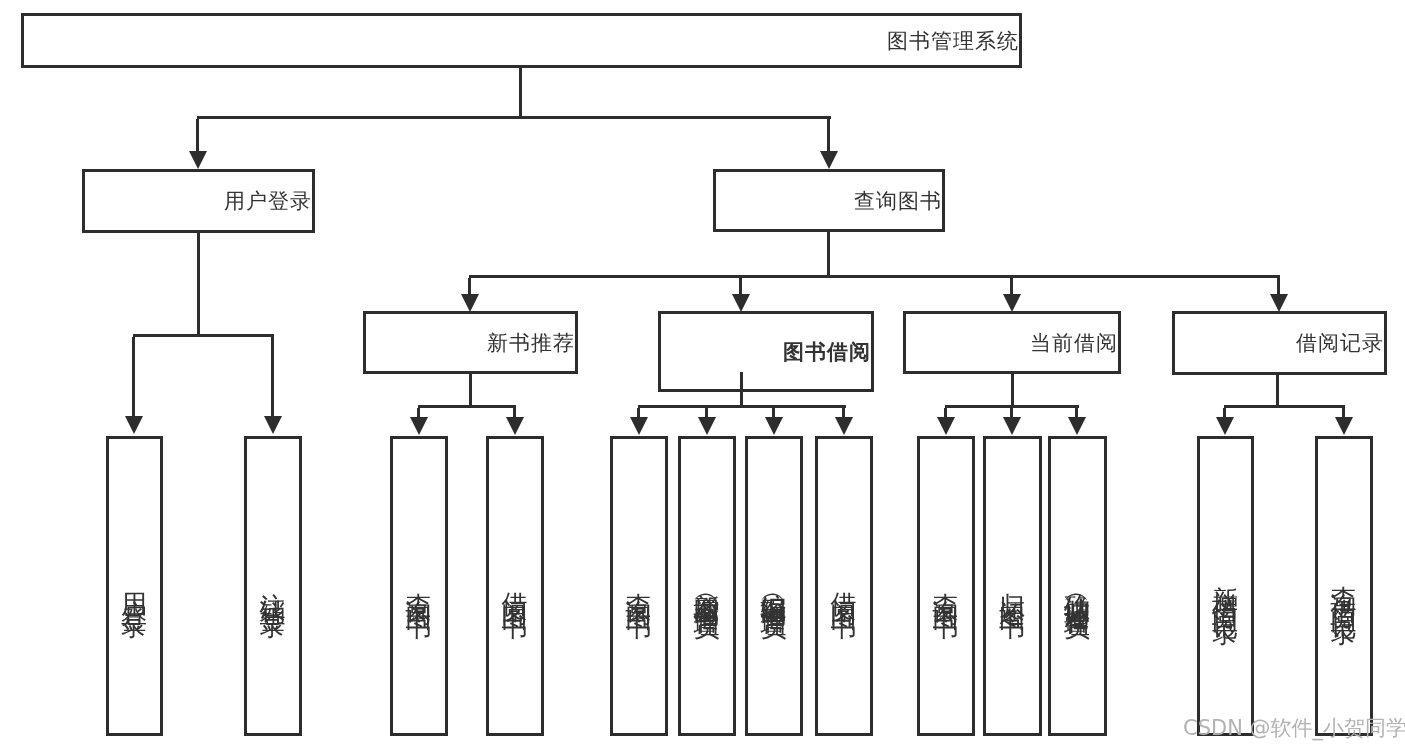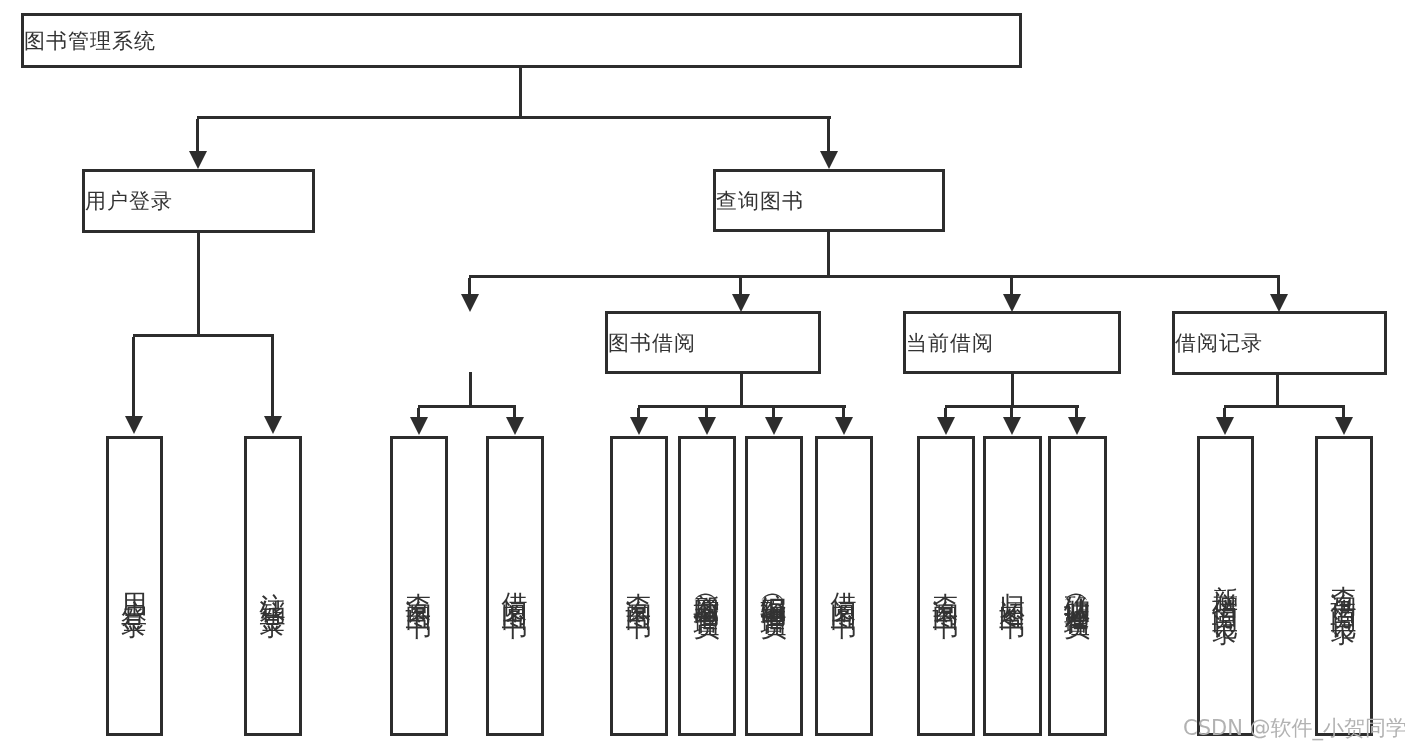--- a/index.html
+++ b/index.html
@@ -10,21 +10,21 @@
   }
   *{margin:0;padding:0;box-sizing:border-box;}
   html,body{background:var(--bg);}
   body{font-family:"DejaVu Sans","Liberation Sans",sans-serif;}
   #stage{
     position:relative;width:1405px;height:747px;background:var(--bg);overflow:hidden;
   }
   
   .hbox{
     position:absolute;border:3px solid var(--line);background:#fff;
-    display:flex;align-items:center;justify-content:flex-start;
+    display:flex;align-items:center;justify-content:flex-end;
     color:var(--text);font-size:21px;letter-spacing:1px;white-space:nowrap;
   }
   
   .vbox{
     position:absolute;border:3px solid var(--line);background:#fff;
     display:flex;align-items:center;justify-content:center;overflow:hidden;
   }
   .vbox span{
     writing-mode:vertical-rl;text-orientation:mixed;
     color:var(--text);font-size:26px;letter-spacing:7px;line-height:1;
@@ -72,21 +72,24 @@
   <div class="ad" style="left:125px;top:337px;height:97px;"></div>
   <div class="ad" style="left:264px;top:337px;height:97px;"></div>
 
   <div class="line" style="left:827px;top:230px;width:3px;height:47px;"></div>
   <div class="line" style="left:469px;top:275px;width:811px;height:3px;"></div>
   <div class="ad" style="left:461px;top:278px;height:34px;"></div>
   <div class="ad" style="left:732px;top:278px;height:34px;"></div>
   <div class="ad" style="left:1003px;top:278px;height:34px;"></div>
   <div class="ad" style="left:1270px;top:278px;height:34px;"></div>
 
-  <div class="hbox" style="left:605px;top:311px;width:216px;height:63px;">
+  <div class="hbox" style="left:363px;top:311px;width:215px;height:63px;">
+    <span>新书推荐</span>
+  </div>
+  <div class="hbox" style="left:658px;top:311px;width:216px;height:81px;font-weight:bold;">
     <span>图书借阅</span>
   </div>
   <div class="hbox" style="left:1172px;top:311px;width:215px;height:64px;">
     <span>借阅记录</span>
   </div>
   <div class="hbox" style="left:903px;top:311px;width:218px;height:63px;">
     <span>当前借阅</span>
   </div>
 
   <div class="line" style="left:469px;top:372px;width:3px;height:35px;"></div>

